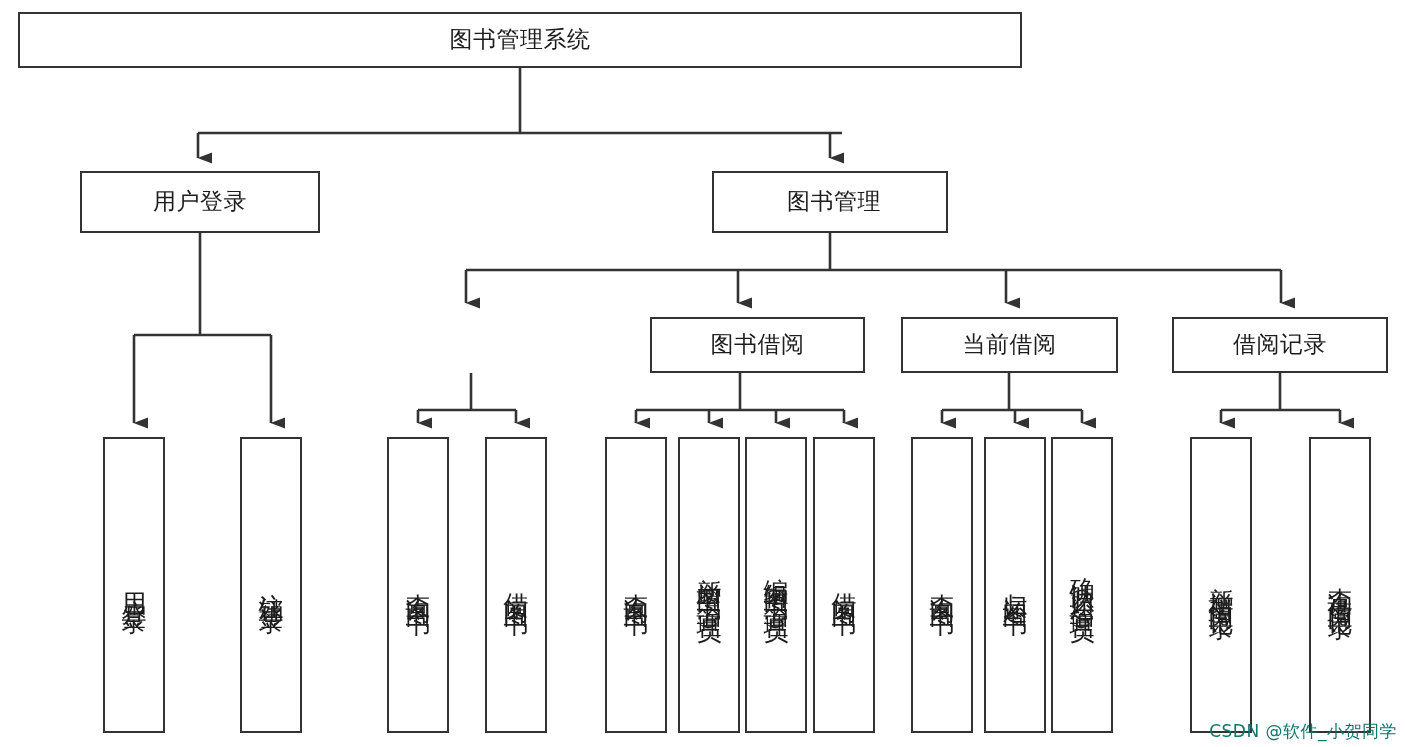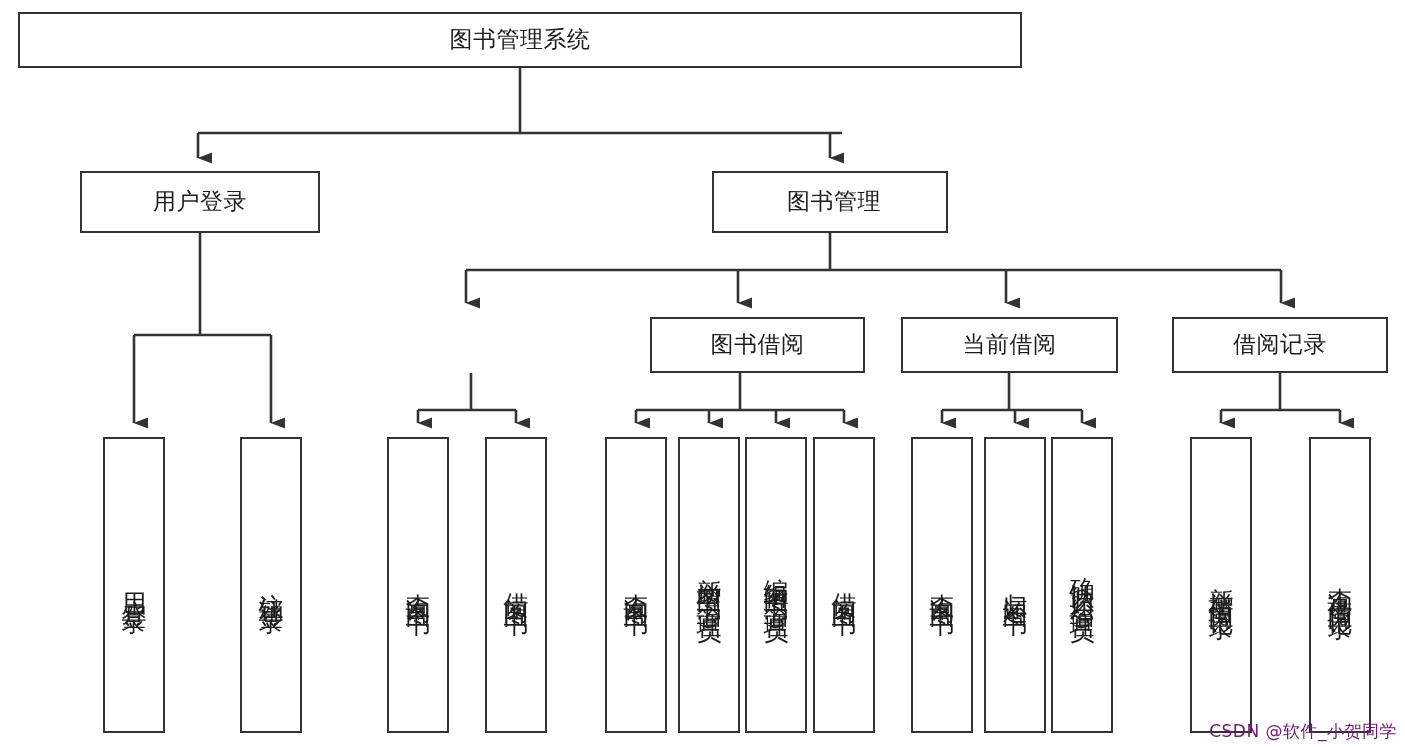--- a/index.html
+++ b/index.html
@@ -184,15 +184,15 @@
   <div class="node vert" style="left: 1051px; top: 437px; width: 62px; height: 296px; border-color: rgb(51, 51, 51); background: rgb(255, 255, 255); color: rgb(28, 28, 28);">
     <span class="label">确认归还（管理员）</span>
   </div>
   <div class="node vert" style="left: 1190px; top: 437px; width: 62px; height: 296px; border-color: rgb(51, 51, 51); background: rgb(255, 255, 255); color: rgb(28, 28, 28);">
     <span class="label">新增借阅记录</span>
   </div>
   <div class="node vert" style="left: 1309px; top: 437px; width: 62px; height: 296px; border-color: rgb(51, 51, 51); background: rgb(255, 255, 255); color: rgb(28, 28, 28);">
     <span class="label">查询借阅记录</span>
   </div>
 
-  <div id="watermark" style="color: #701a75; margin-top: 48px;">CSDN @软件_小贺同学</div>
+  <div id="watermark" style="color: #0f766e; margin-top: 48px;">CSDN @软件_小贺同学</div>
 
 </div>
 
 </body></html>

